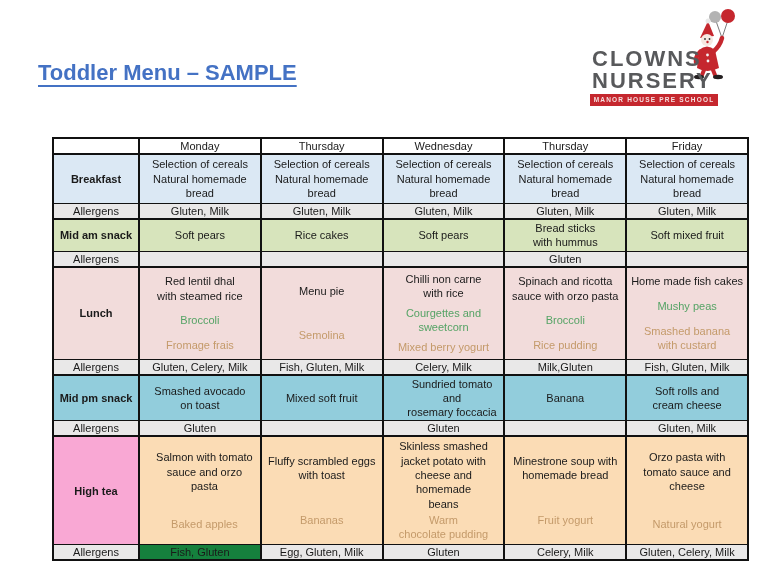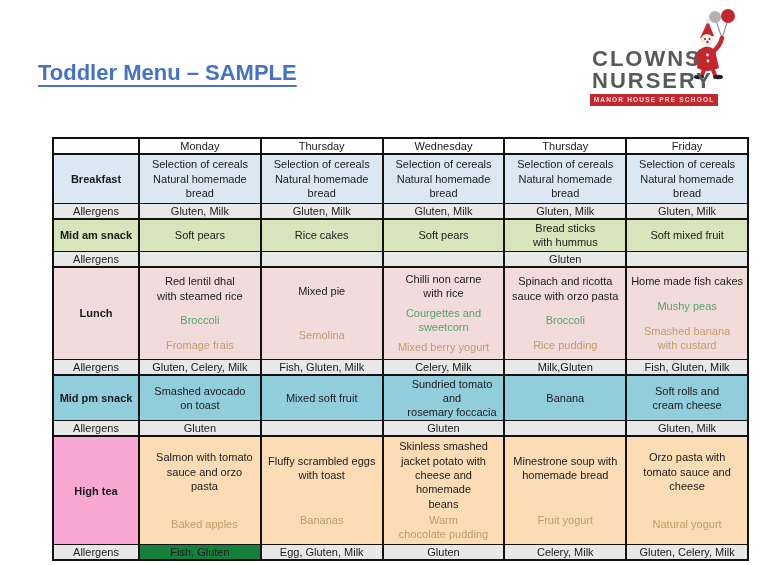--- a/index.html
+++ b/index.html
@@ -231,21 +231,21 @@
             <td style="background: rgb(242, 220, 219);">
               <div class="cellwrap">
                 <div class="seg k-main">Red lentil dhal
 with steamed rice</div>
                 <div class="seg k-veg">Broccoli</div>
                 <div class="seg k-dessert">Fromage frais</div>
               </div>
             </td>
             <td style="background: rgb(242, 220, 219);">
               <div class="cellwrap">
-                <div class="seg k-main">Mixed pie</div>
+                <div class="seg k-main">Menu pie</div>
                 <div class="seg k-dessert">Semolina</div>
               </div>
             </td>
             <td style="background: rgb(242, 220, 219);">
               <div class="cellwrap">
                 <div class="seg k-main">Chilli non carne
 with rice</div>
                 <div class="seg k-veg">Courgettes and
 sweetcorn</div>
                 <div class="seg k-dessert">Mixed berry yogurt</div>

